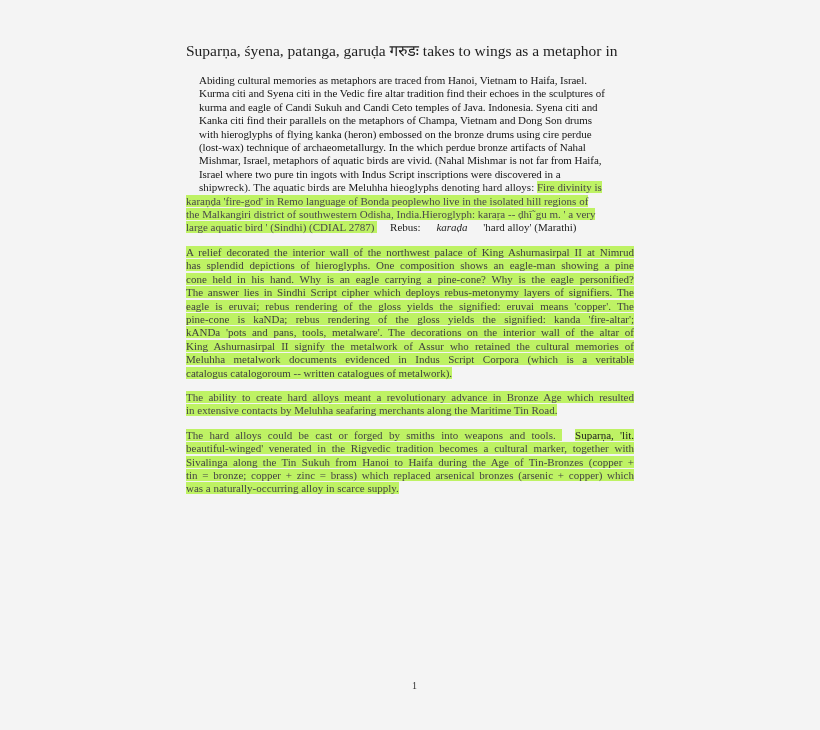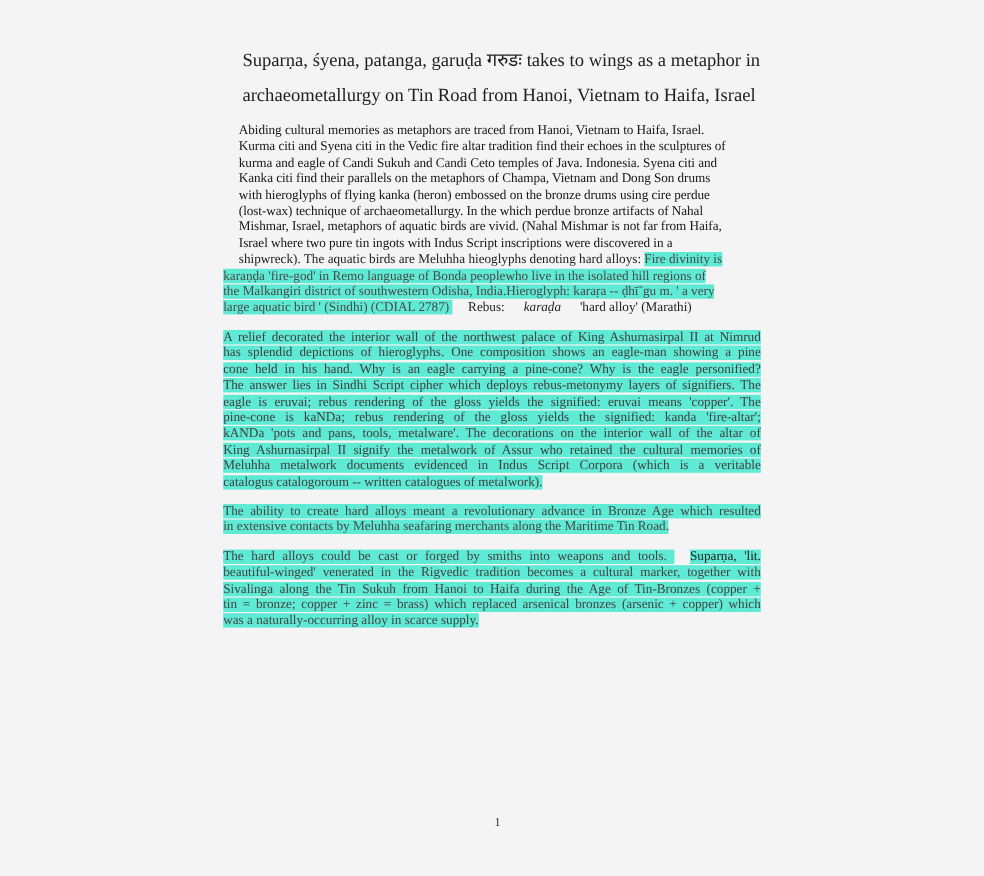--- a/index.html
+++ b/index.html
@@ -13,62 +13,61 @@
     .page-content {
       position: absolute;
       left: 186px;
       top: 36px;
       width: 448px;
     }
     .title {
       font-size: 15.5px;
       line-height: 29px;
       color: #1e1e1e;
-      margin: 0 0 9px 16px;
+      margin: 0 0 9px 0;
       font-weight: normal;
       white-space: nowrap;
     }
     .para {
       font-size: 11px;
       line-height: 13.4px;
       margin: 0 0 11px 0;
     }
     .line {
       display: block;
       white-space: nowrap;
     }
     .line.justify {
       text-align: justify;
       text-align-last: justify;
       white-space: normal;
     }
     .dark { color: #1c1c1c; margin-left: 13px; }
     .gray { color: #4a4a4a; }
-    .hl-inline { background: #5eead4; font-family: Liberation Serif, serif; }
+    .hl-inline { background: #bef264; font-family: Liberation Serif, serif; }
     .p1 .line.dark { color: #151515; letter-spacing: -0.05px; }
     .p2 { color: #404040; }
     .p3 { color: #474747; }
     .p4 { color: #444444; }
     .italic { font-style: italic; }
     .page-number {
       position: absolute;
       left: 412px;
       top: 680px;
       font-size: 10px;
       color: #333;
     }
   </style>
 </head>
 <body>
 
 <div class="page-content">
 
   <h1 class="title">
     <span class="line">Suparṇa, śyena, patanga, garuḍa गरुडः takes to wings as a metaphor in</span>
-    <span class="line">archaeometallurgy on Tin Road from Hanoi, Vietnam to Haifa, Israel</span>
   </h1>
 
   <div class="para p1">
     <span class="line dark">Abiding cultural memories as metaphors are traced from Hanoi, Vietnam to Haifa, Israel.</span>
     <span class="line dark">Kurma citi and Syena citi in the Vedic fire altar tradition find their echoes in the sculptures of</span>
     <span class="line dark">kurma and eagle of Candi Sukuh and Candi Ceto temples of Java. Indonesia. Syena citi and</span>
     <span class="line dark">Kanka citi find their parallels on the metaphors of Champa, Vietnam and Dong Son drums</span>
     <span class="line dark">with hieroglyphs of flying kanka (heron) embossed on the bronze drums using cire perdue</span>
     <span class="line dark">(lost-wax) technique of archaeometallurgy. In the which perdue bronze artifacts of Nahal</span>
     <span class="line dark">Mishmar, Israel, metaphors of aquatic birds are vivid.  (Nahal Mishmar is not far from Haifa,</span>

